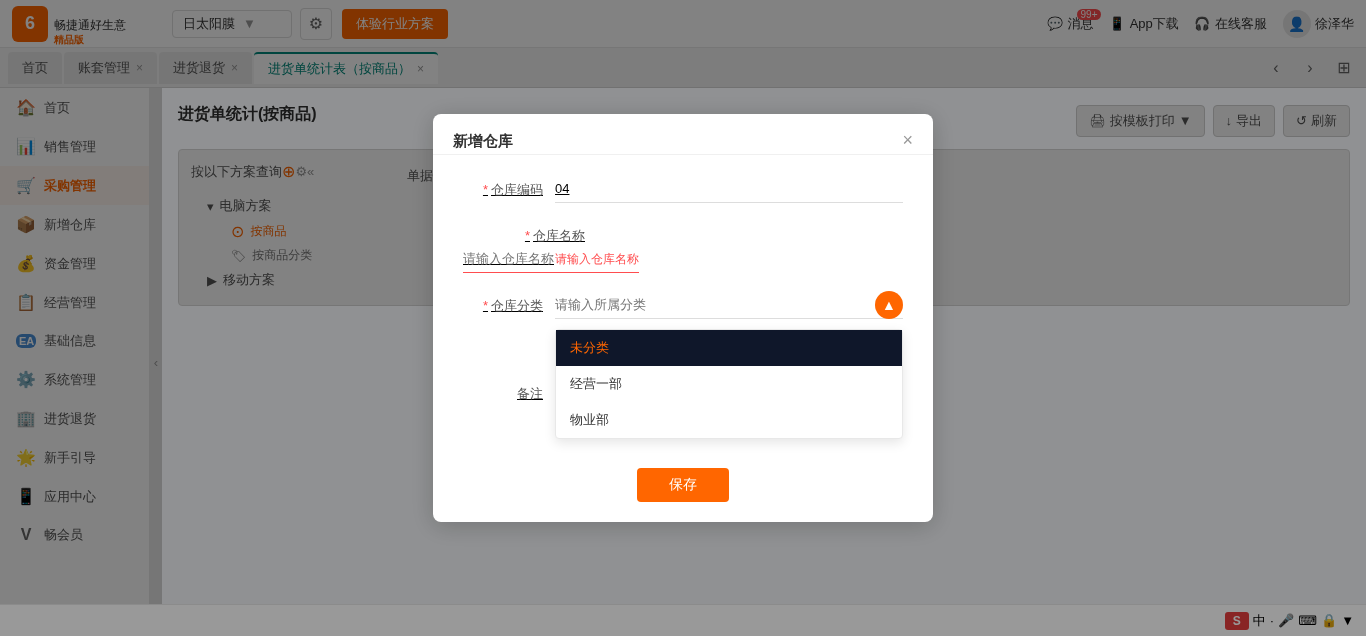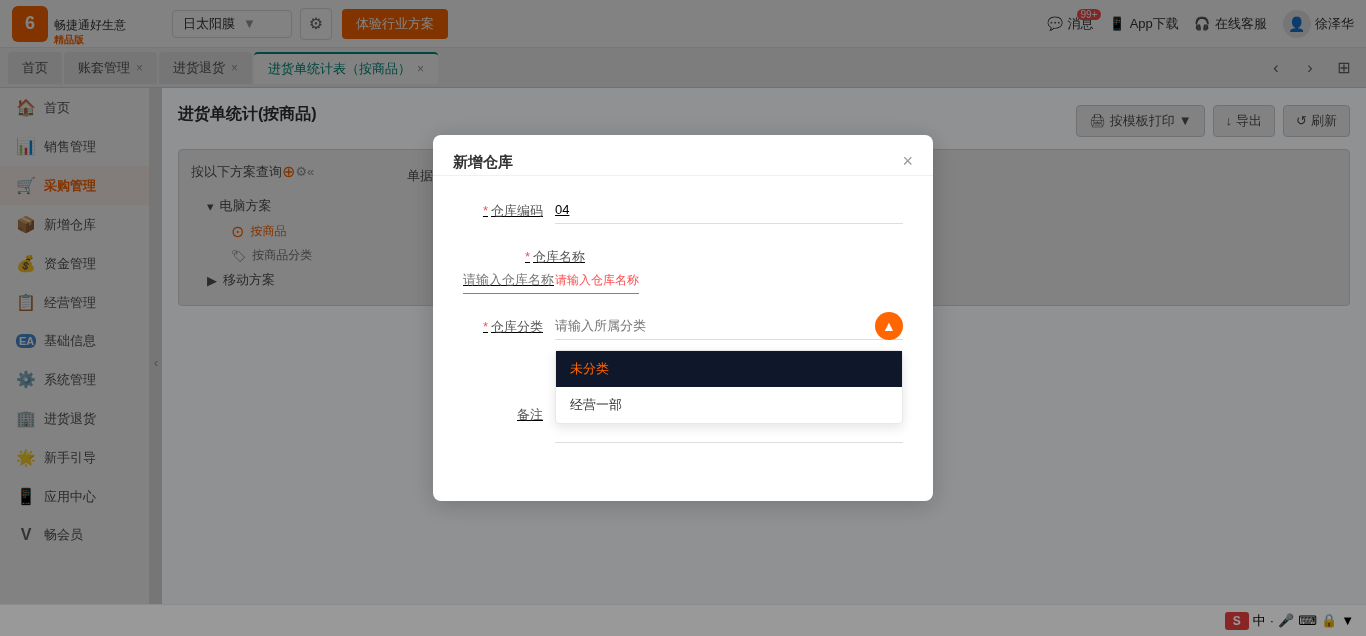--- a/index.html
+++ b/index.html
@@ -700,28 +700,32 @@
         <div class="form-label required">仓库分类</div>
         <div class="form-select-wrap">
           <input class="form-select-input" placeholder="请输入所属分类" style="">
           <div class="form-select-arrow">
             <span>▲</span>
           </div>
           
           <div class="dropdown-list">
             <div class="dropdown-item selected">未分类</div>
             <div class="dropdown-item">经营一部</div>
+            <div class="dropdown-item">物业部</div>
           </div>
         </div>
       </div>
 
       <div class="form-row" style="margin-top:60px;">
         <div class="form-label">备注</div>
         <textarea class="form-textarea" style=""></textarea>
       </div>
+    </div>
+    <div class="modal-footer">
+      <button class="btn-save">保存</button>
     </div>
   </div>
 </div>
 
 <div class="status-bar">
   <div style="display:flex;align-items:center;gap:4px;margin-left:auto;">
     <span style="background:#e53e3e;color:#fff;padding:2px 8px;border-radius:3px;font-size:12px;font-weight:bold;">S</span>
     <span>中</span>
     <span>·</span>
     <span>🎤</span>

